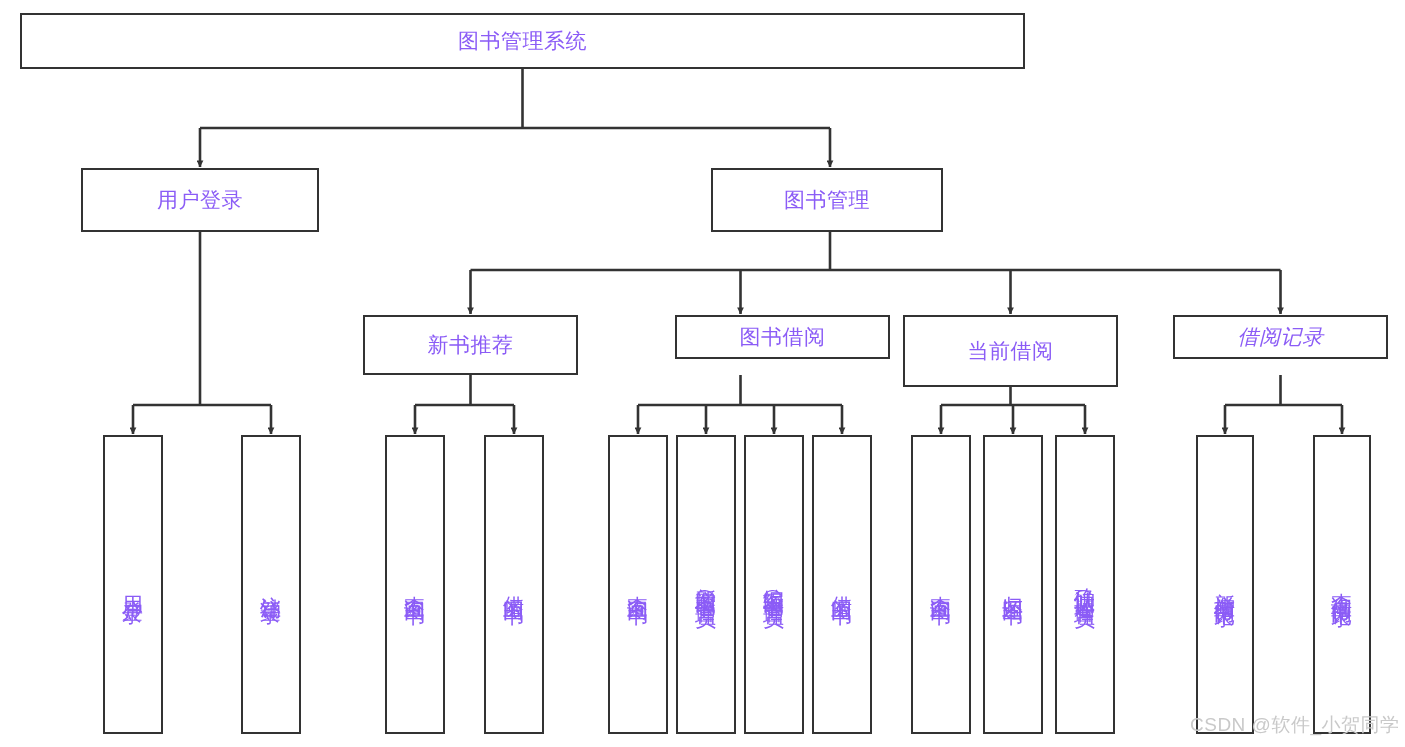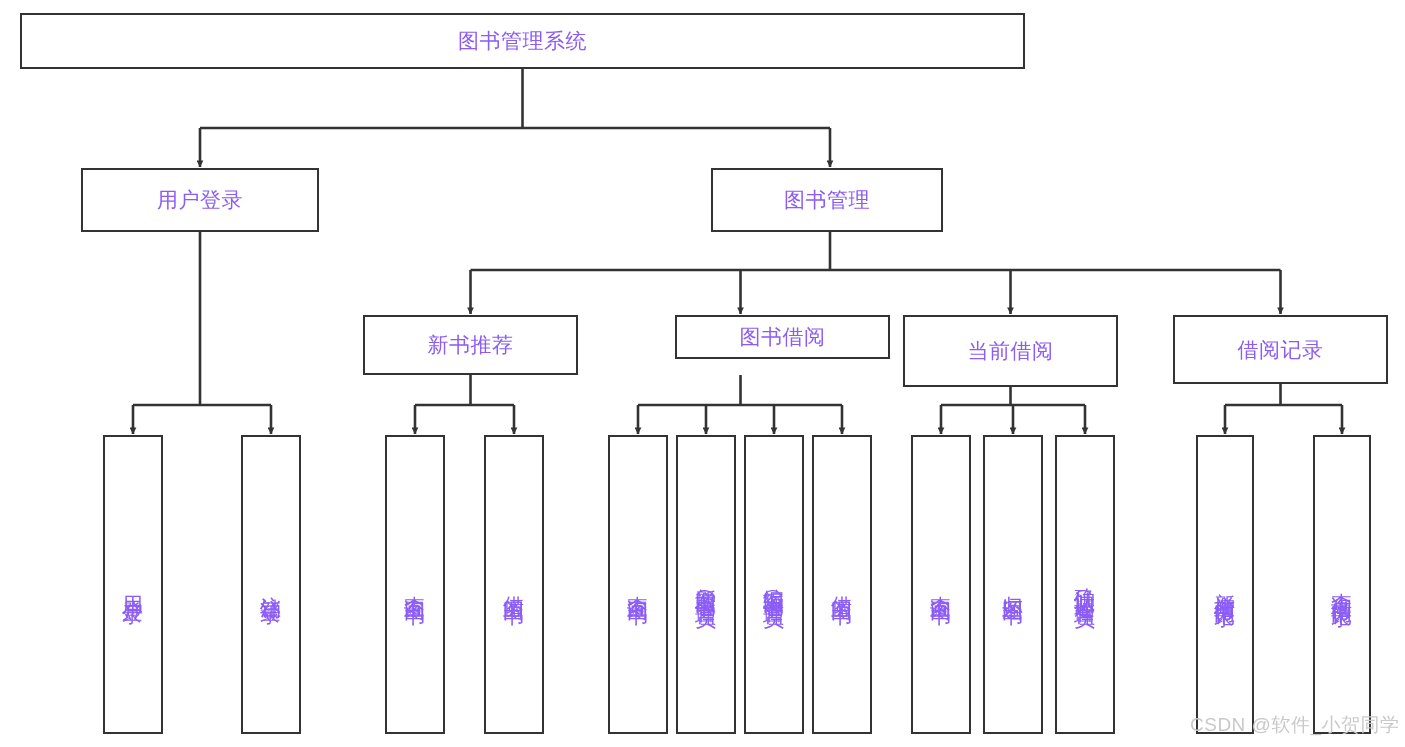--- a/index.html
+++ b/index.html
@@ -119,21 +119,21 @@
       </div>
       <div class="node" style="left: 363px; top: 315px; width: 215px; height: 60px; justify-content: center;">
         <span class="node-label">新书推荐</span>
       </div>
       <div class="node" style="left: 633px; top: 315px; width: 215px; height: 44px; margin-left: 42px;">
         <span class="node-label">图书借阅</span>
       </div>
       <div class="node" style="left: 903px; top: 315px; width: 215px; height: 72px;">
         <span class="node-label">当前借阅</span>
       </div>
-      <div class="node" style="left: 1173px; top: 315px; width: 215px; height: 69px;">
+      <div class="node" style="left: 1173px; top: 315px; width: 215px; height: 44px; font-style: italic;">
         <span class="node-label">借阅记录</span>
       </div>
       <div class="node vertical" style="left: 103px; top: 435px; width: 60px; height: 299px;">
         <span class="node-label">用户登录</span>
       </div>
       <div class="node vertical" style="left: 241px; top: 435px; width: 60px; height: 299px;">
         <span class="node-label">注销登录</span>
       </div>
       <div class="node vertical" style="left: 385px; top: 435px; width: 60px; height: 299px;">
         <span class="node-label">查询图书</span>

